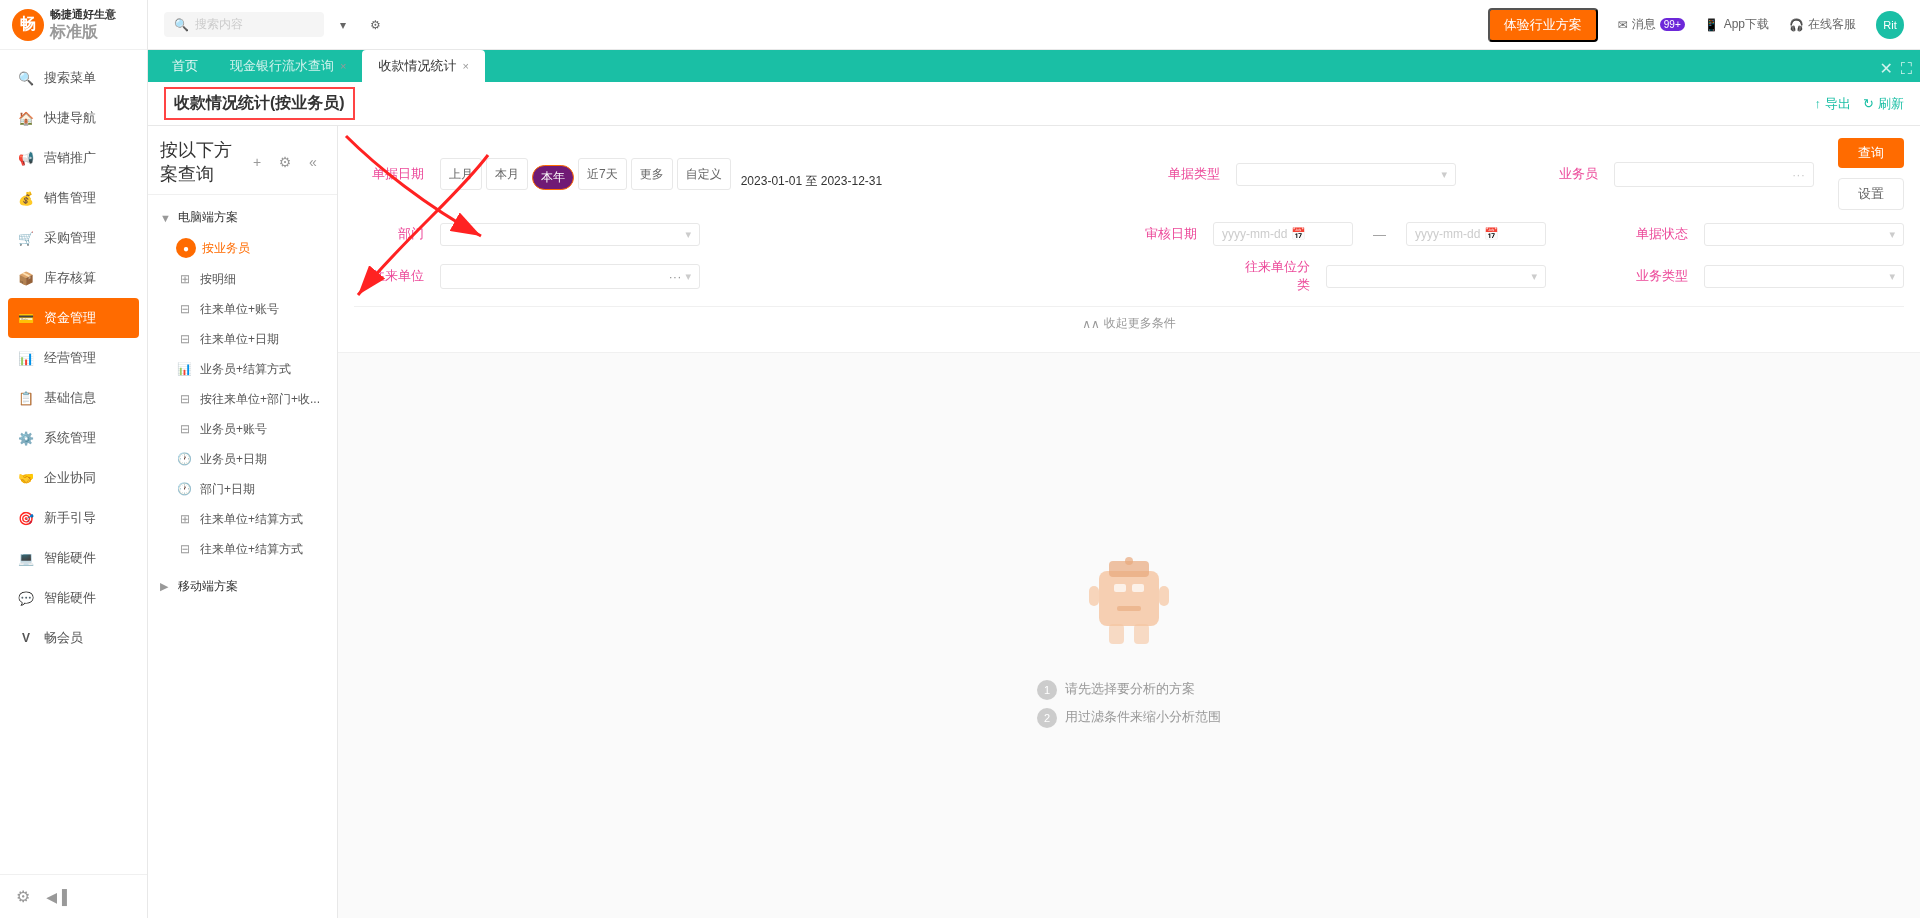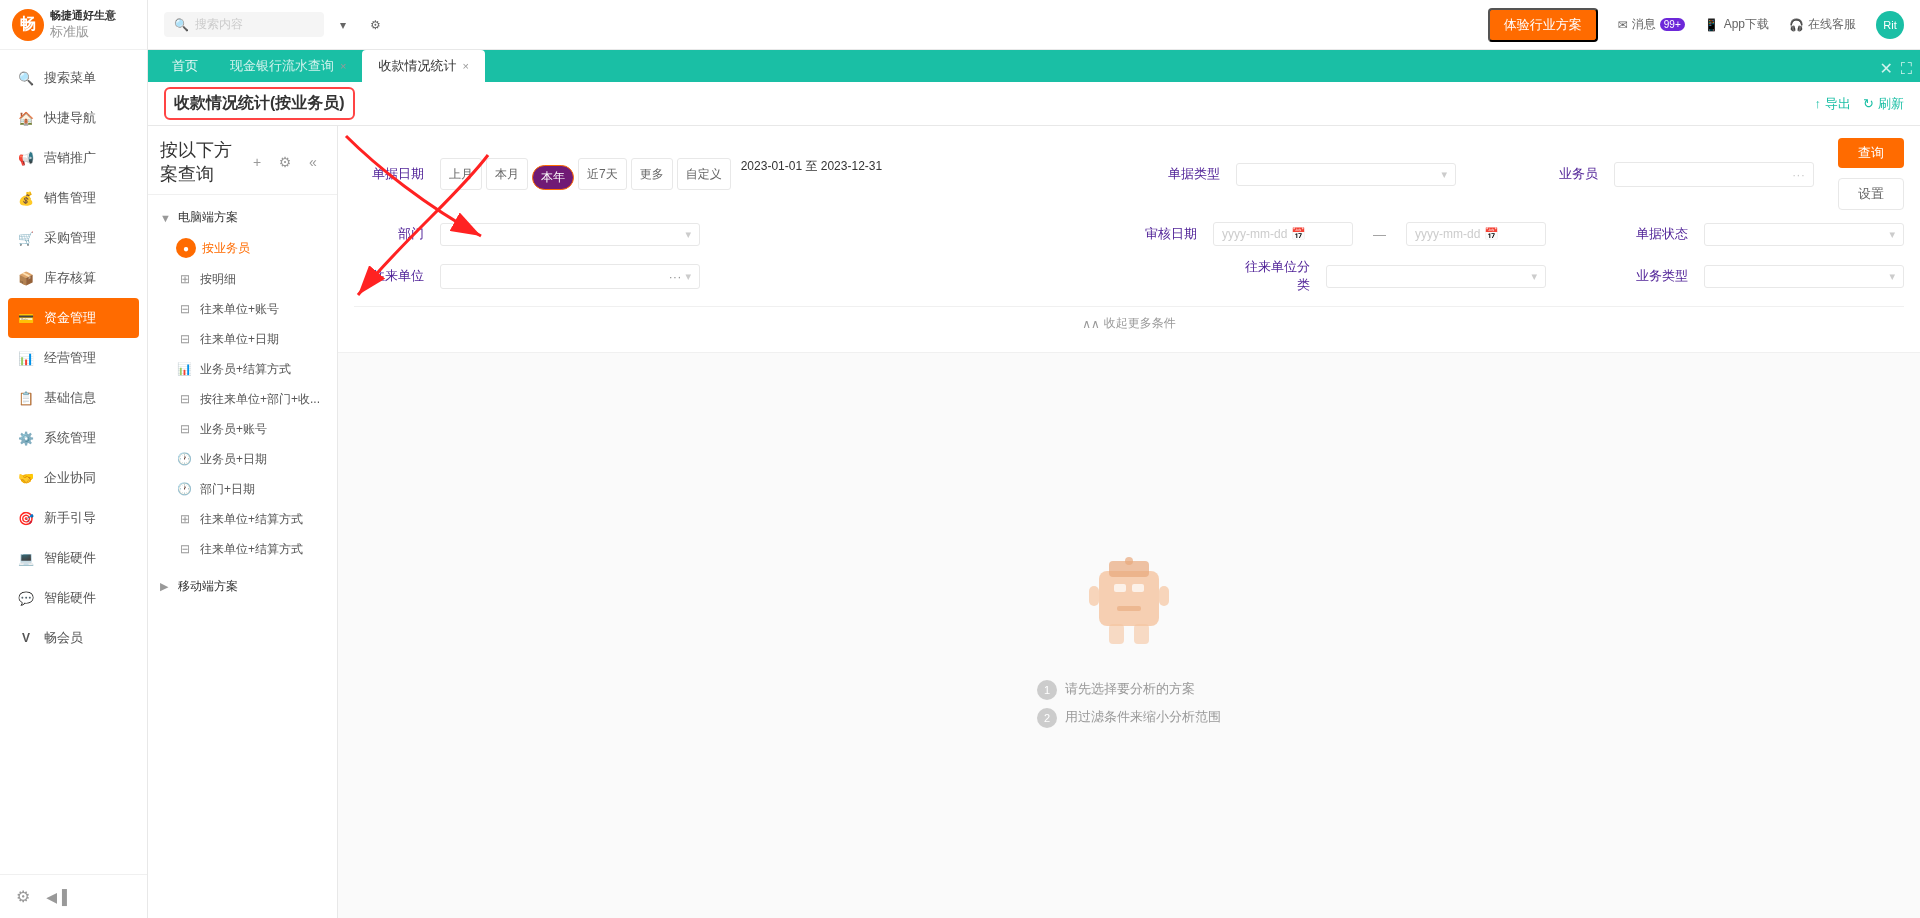--- a/index.html
+++ b/index.html
@@ -31,21 +31,21 @@
 
     
     .tabs-bar { height: 32px; background: #1abfa5; display: flex; align-items: flex-end; padding: 0 8px; }
     .tab { height: 32px; padding: 0 16px; display: flex; align-items: center; gap: 6px; font-size: 13px; cursor: pointer; border-radius: 4px 4px 0 0; color: rgba(255,255,255,0.8); }
     .tab.active { background: white; color: #333; }
     .tab.home { color: rgba(255,255,255,0.9); }
     .tab-close { font-size: 11px; color: #999; cursor: pointer; }
 
     
     .page-header { height: 44px; background: white; display: flex; align-items: center; padding: 0 16px; border-bottom: 1px solid #e8e8e8; }
-    .page-title { font-size: 16px; font-weight: bold; color: #333; border: 2px solid #ff4444; padding: 4px 8px; border-radius: 6px; }
+    .page-title { font-size: 16px; font-weight: bold; color: #333; border: 2px solid #ff4444; padding: 4px 8px; border-radius: 0; }
     .page-actions { margin-left: auto; display: flex; gap: 12px; align-items: center; }
     .page-action-btn { display: flex; align-items: center; gap: 4px; color: #1abfa5; font-size: 13px; cursor: pointer; }
 
     
     .content-area { flex: 1; display: flex; overflow: hidden; }
 
     
     .left-panel { width: 190px; background: white; border-right: 1px solid #e8e8e8; flex-shrink: 0; }
     .left-panel-header { display: flex; align-items: center; padding: 12px 12px 8px; border-bottom: 1px solid #f0f0f0; }
     .left-panel-title { font-size: 18px; color: #333; flex: 1; }
@@ -56,22 +56,22 @@
     .tree-node.active { color: #ff6b00; }
     .tree-node .expand-icon { width: 14px; margin-right: 4px; color: #999; font-size: 11px; }
     .tree-node.section-header { font-weight: 500; color: #333; }
     .tree-node.sub-item { padding-left: 28px; }
 
     
     .right-panel { flex: 1; background: white; display: flex; flex-direction: column; }
     .filter-area { padding: 12px 16px; border-bottom: 1px solid #f0f0f0; }
     .filter-row { display: flex; align-items: center; margin-bottom: 12px; gap: 16px; flex-wrap: wrap; }
     .filter-row:last-child { margin-bottom: 0; }
-    .filter-label { color: #4c1d95; font-size: 13px; width: 70px; flex-shrink: 0; text-align: right; }
-    .filter-control { display: flex; align-items: flex-start; gap: 6px; }
+    .filter-label { color: #ec4899; font-size: 13px; width: 70px; flex-shrink: 0; text-align: right; }
+    .filter-control { display: flex; align-items: flex-end; gap: 6px; }
     .date-buttons { display: flex; gap: 4px; }
     .date-btn { padding: 3px 8px; font-size: 12px; cursor: pointer; border: 1px solid #e8e8e8; border-radius: 3px; color: #666; background: white; }
     .date-btn.active { background: #701a75; color: white; border-color: #ff6b00; border-radius: 20px; margin-top: 7px; }
     .date-range { font-size: 12px; color: #333; margin-left: 4px; }
     .select-box { display: flex; align-items: center; border: 1px solid #e8e8e8; border-radius: 3px; padding: 4px 8px; min-width: 200px; cursor: pointer; background: white; }
     .select-box-text { flex: 1; color: #999; font-size: 12px; }
     .select-arrow { color: #ccc; font-size: 11px; }
     .input-box { border: 1px solid #e8e8e8; border-radius: 3px; padding: 4px 8px; min-width: 140px; color: #999; font-size: 12px; display: flex; align-items: center; }
     .date-sep { color: #999; margin: 0 4px; }
     .cal-icon { color: #ccc; margin-left: 4px; cursor: pointer; }
@@ -94,21 +94,21 @@
 </head>
 <body>
 
 <div class="sidebar">
   <div class="sidebar-logo">
     <div class="logo-icon">
         <span>畅</span>
       </div>
     <div>
       <div style="font-size:11px;font-weight:bold;color:#333;">畅捷通好生意</div>
-      <div style="font-size:13px;color:#999;">标准版</div>
+      <div style="font-size:16px;color:#999;font-weight:bold;">标准版</div>
     </div>
   </div>
   <div class="sidebar-nav">
     <div class="nav-item">
       <div class="nav-icon">🔍</div>
       <span>搜索菜单</span>
     </div>
     <div class="nav-item">
       <div class="nav-icon">🏠</div>
       <span>快捷导航</span>

